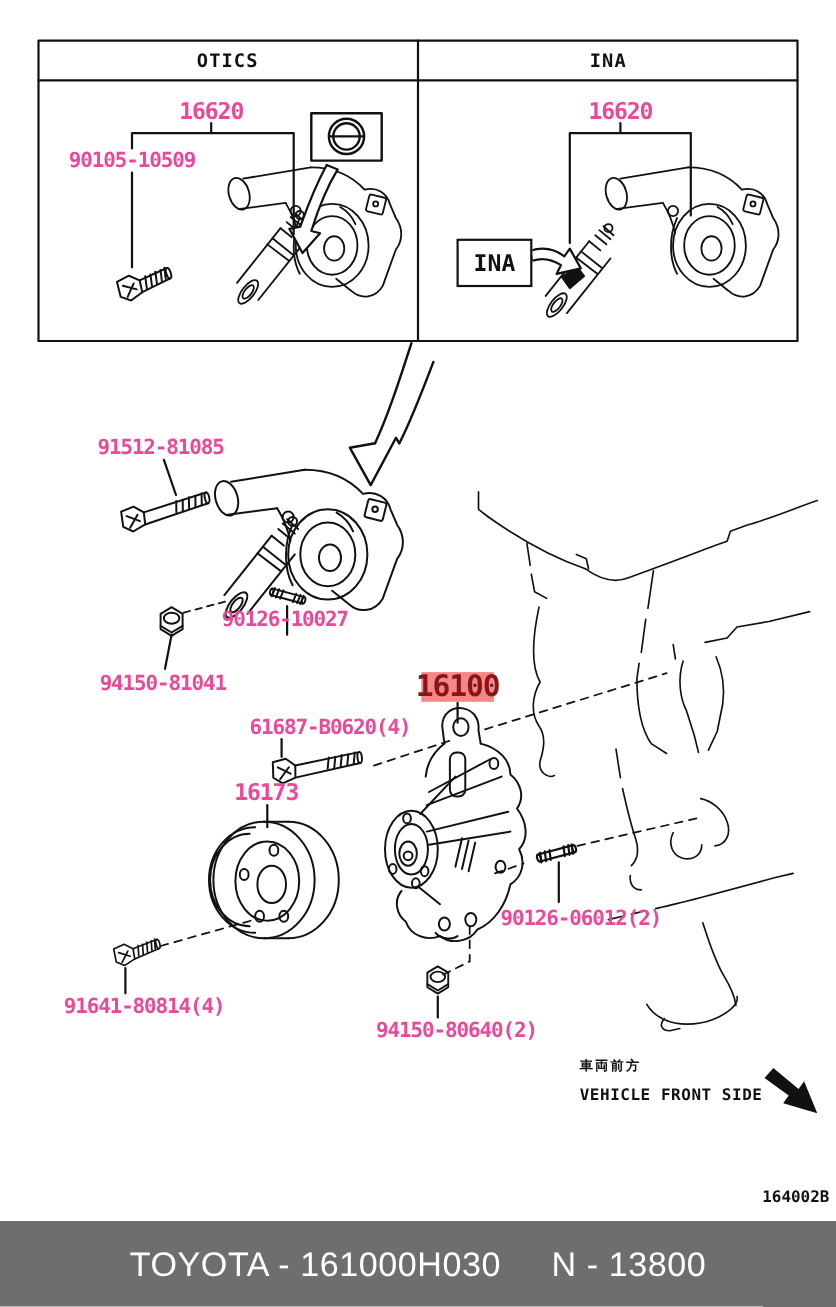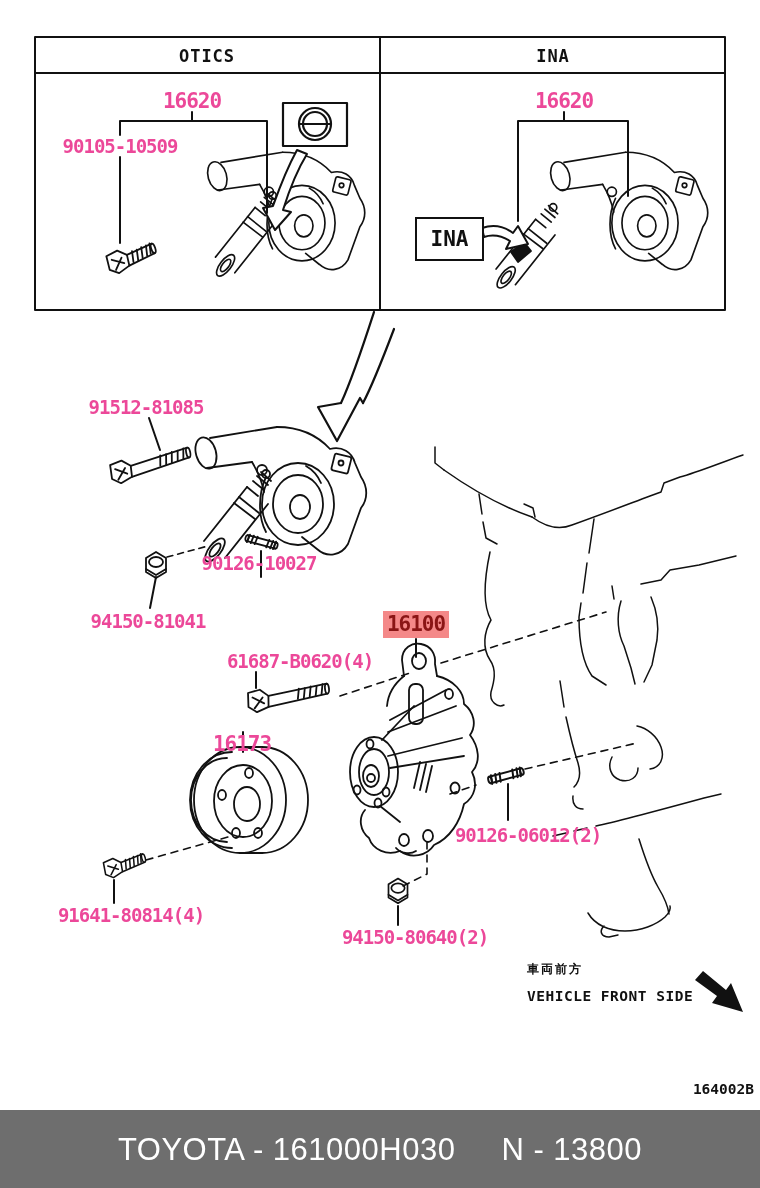--- a/index.html
+++ b/index.html
@@ -9,21 +9,21 @@
   .pn{position:absolute;transform:translateX(-50%);font-weight:bold;font-size:19px;
       line-height:1;white-space:nowrap;letter-spacing:-1px;color:#ec4899;}
   .pn.big{font-size:21px;}
   .hdr{position:absolute;transform:translateX(-50%);font-weight:bold;font-size:17px;
        line-height:1;letter-spacing:1px;color:#111;}
   .ina-tag{position:absolute;left:415px;top:217px;width:65px;height:40px;border:2.5px solid #111;
            display:flex;align-items:center;justify-content:center;font-weight:bold;font-size:21px;
            background:#fff;}
   .hl-box{position:absolute;left:383px;top:611px;width:66px;height:27px;
           background:#f48888;display:flex;align-items:center;justify-content:center;}
-  .hl-box span{font-weight:bold;font-size:21px;color:#8a1515;letter-spacing:-1px;line-height:1;}
+  .hl-box span{font-weight:bold;font-size:27px;color:#8a1515;letter-spacing:-1px;line-height:1;}
   .jp{position:absolute;left:527px;top:963px;font-family:"DejaVu Sans",sans-serif;
       font-weight:bold;font-size:12px;letter-spacing:2px;line-height:1;}
   .en{position:absolute;left:527px;top:989px;font-weight:bold;font-size:14.5px;
       letter-spacing:0.5px;line-height:1;}
   .figcode{position:absolute;left:754px;top:1082px;transform:translateX(-100%);
            font-weight:bold;font-size:14.5px;line-height:1;}
   .footer{position:absolute;left:0;top:1110px;width:760px;height:78px;background:#6e6e6e;
           display:flex;align-items:center;justify-content:center;gap:46px;}
   .footer span{font-family:"Liberation Sans",sans-serif;font-size:31px;color:#ffffff;
                letter-spacing:0.5px;line-height:1;}
@@ -225,21 +225,21 @@
 
 <div class="pn" style="left:146px;top:398px;">91512-81085</div>
 <div class="pn" style="left:259px;top:554px;">90126-10027</div>
 <div class="pn" style="left:136px;top:612px;margin-left:12px;">94150-81041</div>
 
 <div class="hl-box">
   <span>16100</span>
 </div>
 
 <div class="pn" style="left:300px;top:652px;">61687-B0620(4)</div>
-<div class="pn big" style="left:242px;top:710px;margin-top:24px;">16173</div>
+<div class="pn big" style="left:242px;top:710px;">16173</div>
 <div class="pn" style="left:528px;top:826px;">90126-06012(2)</div>
 <div class="pn" style="left:131px;top:906px;">91641-80814(4)</div>
 <div class="pn" style="left:415px;top:928px;">94150-80640(2)</div>
 
 <div class="jp">車両前方</div>
 <div class="en">VEHICLE FRONT SIDE</div>
 
 <div class="figcode">164002B</div>
 
 <div class="footer">

